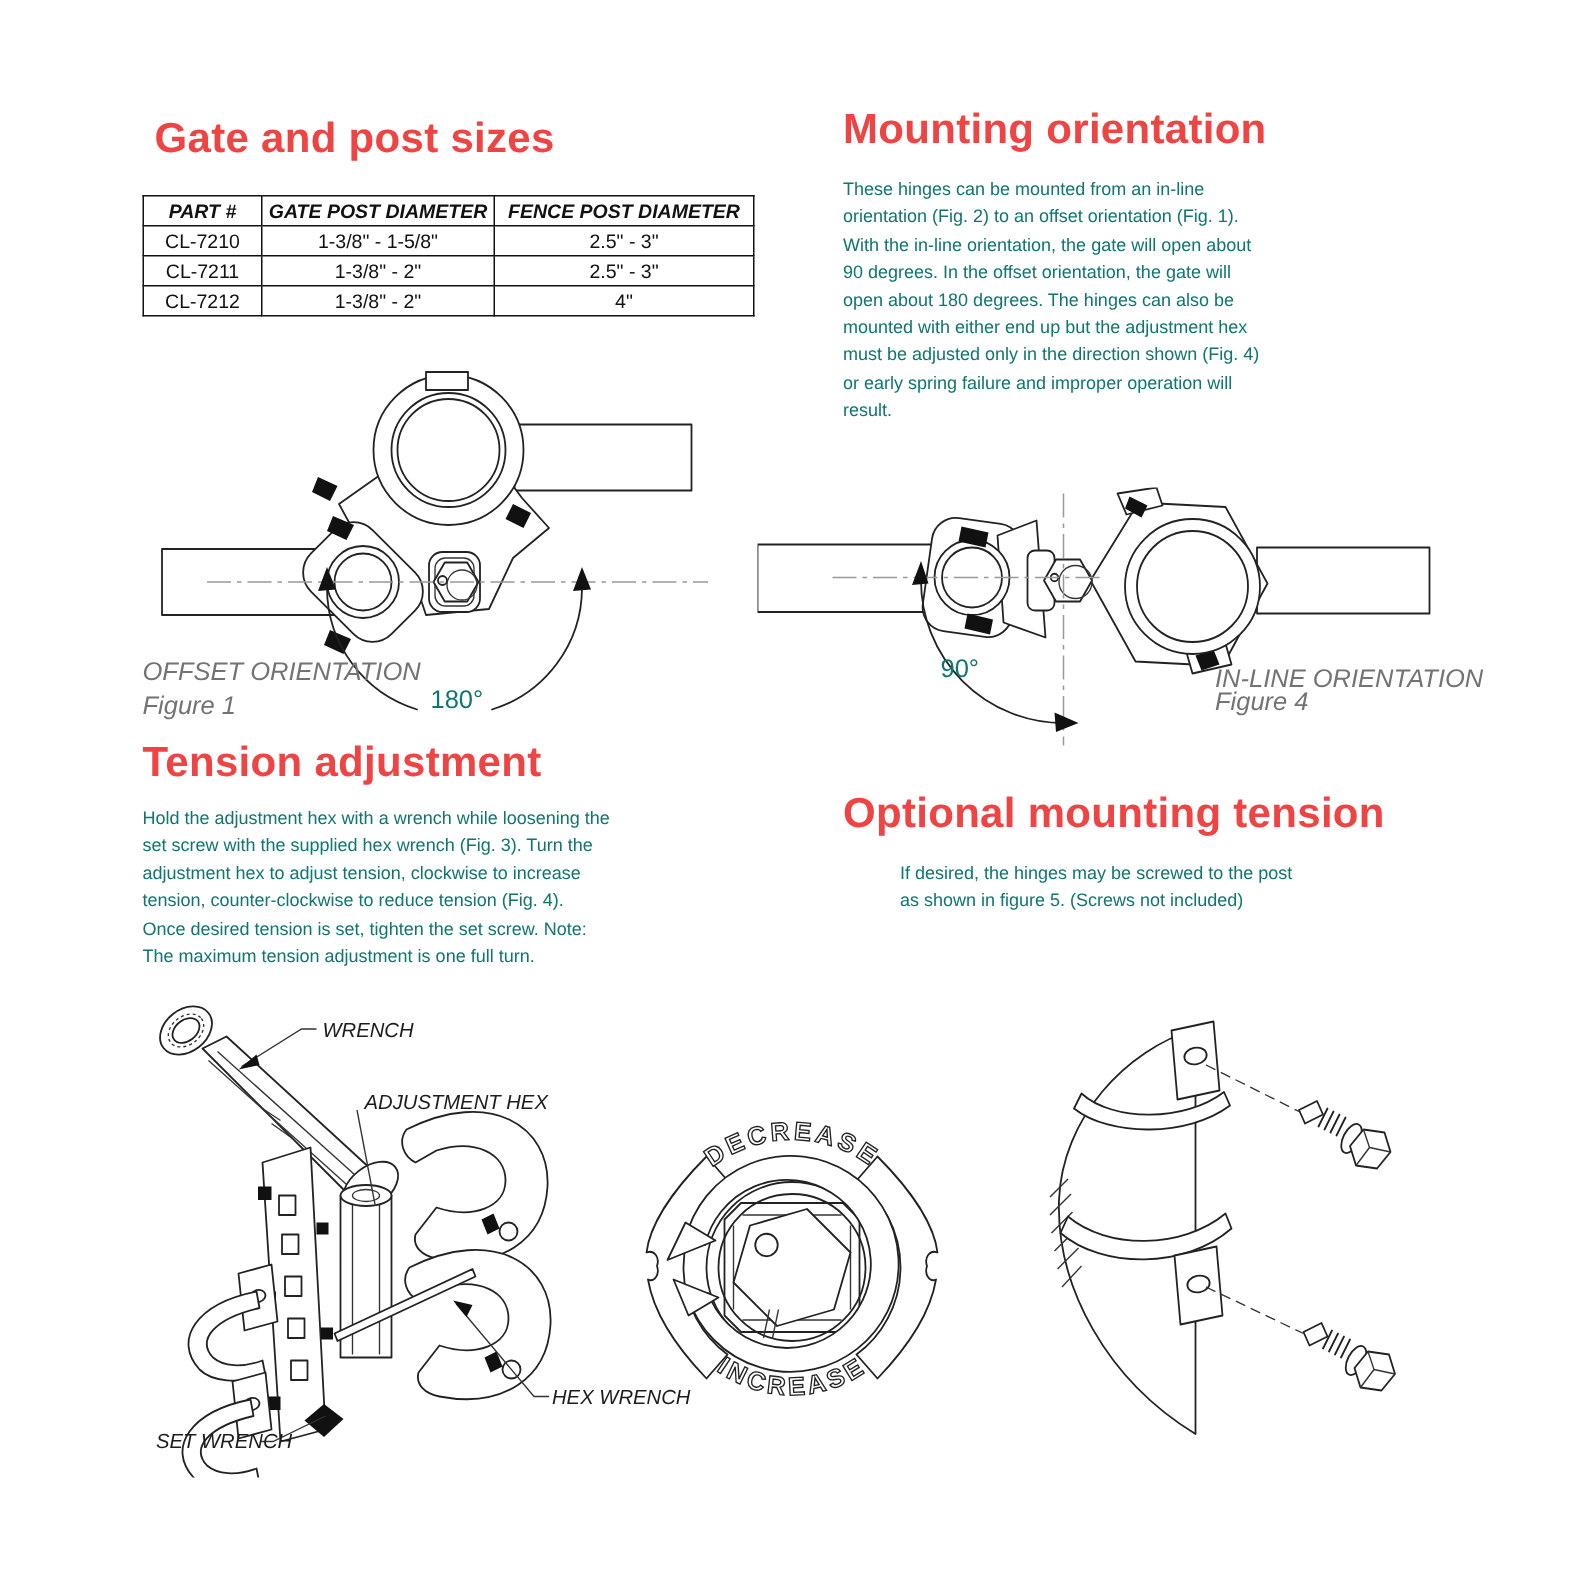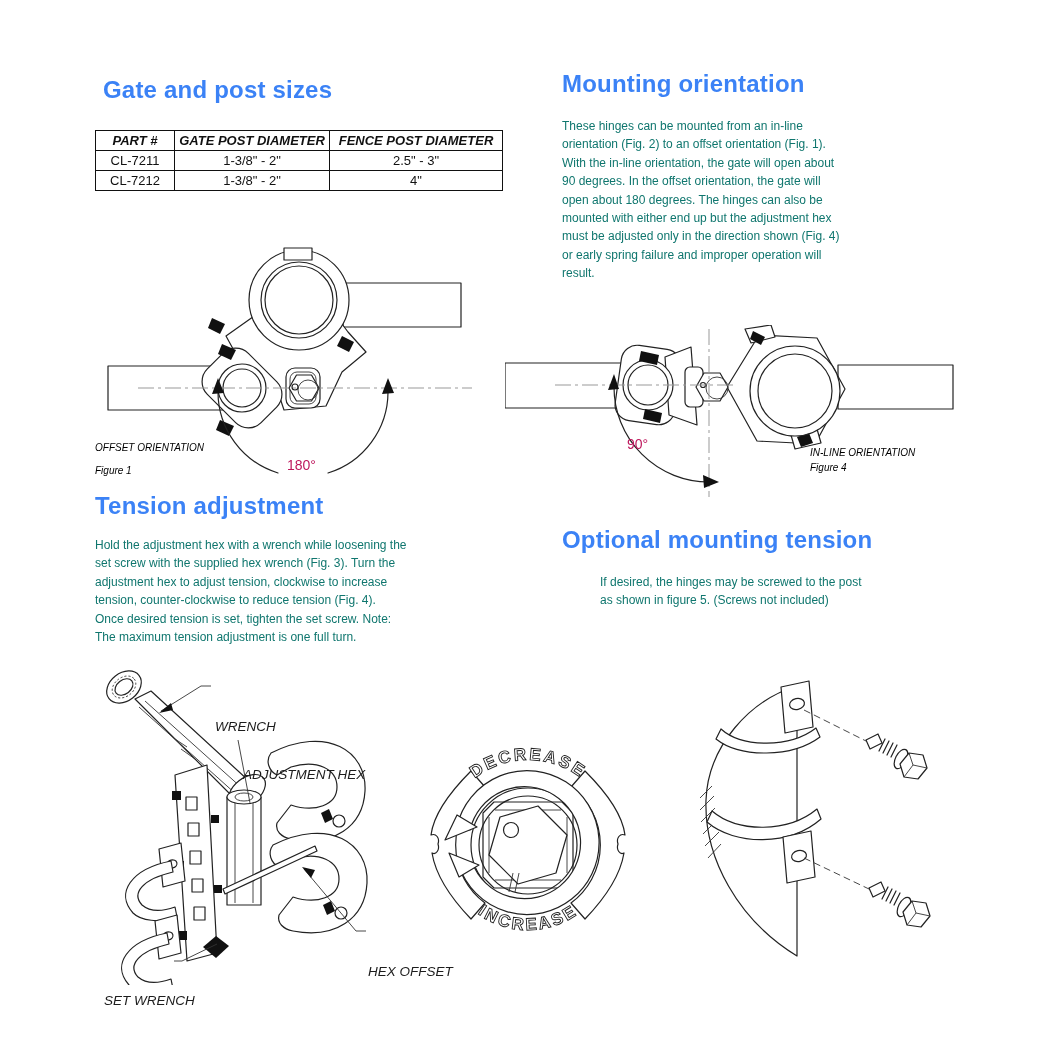--- a/index.html
+++ b/index.html
@@ -1,46 +1,51 @@
 <!DOCTYPE html>
 <html><head>
 <meta charset="utf-8">
 <style>
   html,body{margin:0;padding:0;background:#fff;}
   body{width:1052px;height:1052px;position:relative;font-family:"Liberation Sans",sans-serif;color:#111;overflow:hidden;}
   .abs{position:absolute;}
-  .h{font-weight:bold;font-size:24px;letter-spacing:0.2px;color:#3b82f6;white-space:nowrap;}
+  .h{font-weight:bold;font-size:28px;letter-spacing:0.2px;color:#ef4444;white-space:nowrap;}
   .body-text{font-size:12px;line-height:18.4px;white-space:pre-line;color:#0f766e;}
   table.spec{border-collapse:collapse;table-layout:fixed;}
   table.spec td,table.spec th{border:1px solid #111;font-size:13px;text-align:center;height:19px;padding:0 3px;font-weight:normal;color:#111;}
   table.spec th{font-style:italic;font-weight:bold;}
   .col1{width:72px}.col2{width:148px}.col3{width:166px}
-  .cap{font-style:italic;font-size:10px;line-height:15px;color:#000000;white-space:nowrap;}
-  .angle{font-size:14px;color:#be185d;white-space:nowrap;}
-  .lbl{font-style:italic;font-size:13.5px;color:#1c1c1c;white-space:nowrap;margin-top:40px;}
+  .cap{font-style:italic;font-size:17px;line-height:15px;color:#737373;white-space:nowrap;}
+  .angle{font-size:17px;color:#0f766e;white-space:nowrap;}
+  .lbl{font-style:italic;font-size:13.5px;color:#1c1c1c;white-space:nowrap;}
   svg{display:block;}
   svg *{vector-effect:none;}
   .ln{stroke:#222;stroke-width:1.2;fill:none;stroke-linejoin:round;stroke-linecap:round;}
   .wfill{stroke:#222;stroke-width:1.2;fill:#fff;stroke-linejoin:round;}
   .blk{fill:#111;stroke:none;}
   .cl{stroke:#999;stroke-width:1;fill:none;stroke-dasharray:16 4 3 4;}
   .thin{stroke:#333;stroke-width:0.9;fill:none;}
   .arcTxt{font-family:"Liberation Sans",sans-serif;font-size:17px;font-weight:bold;letter-spacing:2.5px;fill:#fff;stroke:#222;stroke-width:0.9px;}
 </style>
 </head>
 <body>
 
 <div class="abs h" style="left:103px;top:76px;">Gate and post sizes</div>
 
 <table class="abs spec" style="left:95px;top:130px;padding-left:48px;">
   <tbody>
       <tr>
     <th class="col1">PART #</th>
     <th class="col2">GATE POST DIAMETER</th>
     <th class="col3">FENCE POST DIAMETER</th>
+  </tr>
+  <tr>
+    <td>CL-7210</td>
+    <td>1-3/8" - 1-5/8"</td>
+    <td>2.5" - 3"</td>
   </tr>
   <tr>
     <td>CL-7211</td>
     <td>1-3/8" - 2"</td>
     <td>2.5" - 3"</td>
   </tr>
   <tr>
     <td>CL-7212</td>
     <td>1-3/8" - 2"</td>
     <td>4"</td>
@@ -182,21 +187,21 @@
 
   <polyline class="thin" points="136,31 126,31 86,56"></polyline>
   <polygon class="blk" points="84,58 96,48 98,55"></polygon>
   <line class="thin" x1="163" y1="85" x2="175" y2="148"></line>
   <polyline class="thin" points="291,276 281,276 229,214"></polyline>
   <polygon class="blk" points="227,212 240,215 236,223"></polygon>
   <polyline class="thin" points="99,306 107,306 142,289"></polyline>
 </svg>
 <div class="abs lbl" style="left:215px;top:679px;">WRENCH</div>
 <div class="abs lbl" style="left:243px;top:727px;">ADJUSTMENT HEX</div>
-<div class="abs lbl" style="left:368px;top:924px;">HEX OFFSET</div>
+<div class="abs lbl" style="left:368px;top:924px;">HEX WRENCH</div>
 <div class="abs lbl" style="left:104px;top:953px;">SET WRENCH</div>
 
 <svg class="abs" style="left:425px;top:745px;" width="210" height="210" viewBox="0 0 210 210" xmlns="http://www.w3.org/2000/svg">
   <defs>
     <path id="arcTop" d="M 33 51 A 86 86 0 0 1 173 51"></path>
     <path id="arcBottom" d="M 33 149 A 86 86 0 0 0 173 149"></path>
   </defs>
   <path class="wfill" d="M 46 26 C 20 52 8 74 6 90 C 11 88 15 93 13 99 C 15 105 11 110 7 108 C 10 126 21 148 46 174 L 60 158 A 72 72 0 0 1 60 42 Z"></path>
   <path class="wfill" d="M 160 26 C 186 52 198 74 200 90 C 195 88 191 93 193 99 C 191 105 195 110 199 108 C 196 126 185 148 160 174 L 146 158 A 72 72 0 0 0 146 42 Z"></path>
   <path class="wfill" d="M 69 57 L 137 57 L 148 68 L 148 132 L 137 143 L 69 143 L 58 132 L 58 68 Z"></path>

